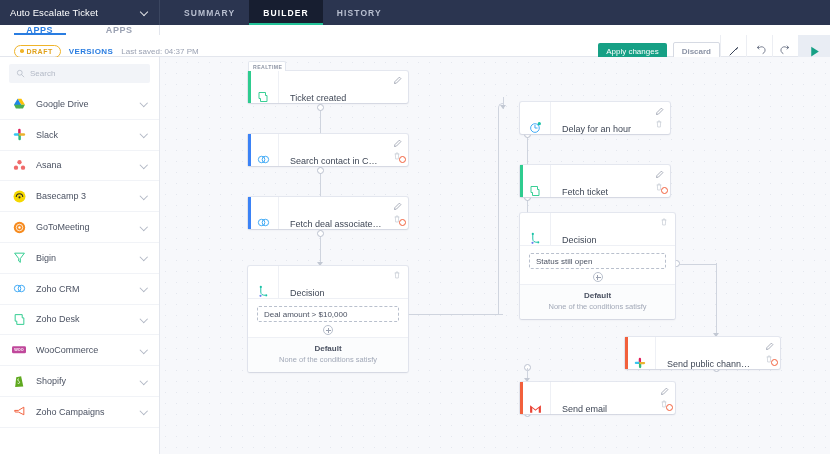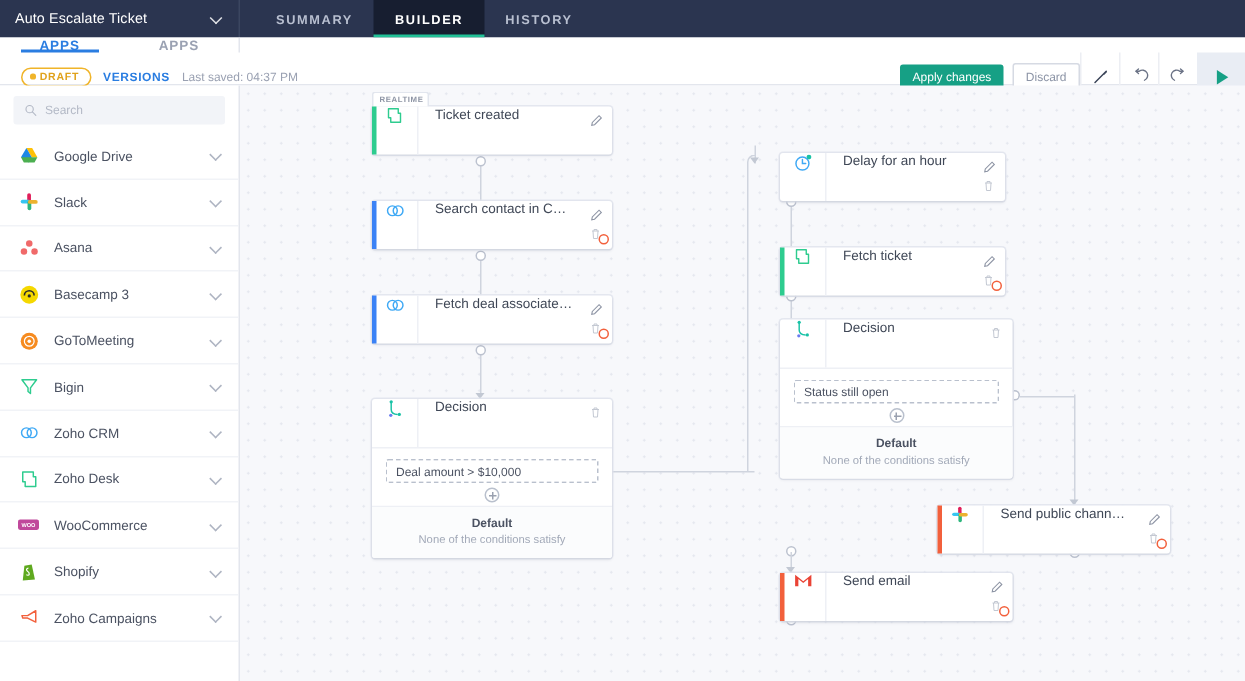--- a/index.html
+++ b/index.html
@@ -99,21 +99,21 @@
   .draft-dot{ width:3.5px; height:3.5px; border-radius:50%; background:#f0b429;}
   .versions-link{ color:#2a7de1; font-size:8px; font-weight:bold; letter-spacing:.4px; cursor:pointer;}
   .saved-text{ color:#9aa1b2; font-size:8px; }
   .actions{ display:flex; align-items:center; gap:0; margin-left:auto; }
   .btn-apply{
     background:#16a085; color:#ffffff; font-size:8px; border-radius:2px;
     padding:4px 8px; cursor:pointer; white-space:nowrap;
   }
   .btn-discard{
     border:1px solid #d6dae3; color:#8c94a6; font-size:8px; border-radius:2px;
-    padding:4px 8px; margin-left:6px; cursor:pointer; background:#fff;
+    padding:4px 8px; margin-left:6px; cursor:pointer; background:#fff;font-weight:bold;
   }
   .icon-btn{
     width:26px; height:32px; display:flex; align-items:center; justify-content:center;
     cursor:pointer; border-left:1px solid #eceef3;
   }
   .icon-btn:first-of-type{ margin-left:10px; }
   .play-btn{
     width:32px; height:32px; background:#e9edf4; display:flex;
     align-items:center; justify-content:center; cursor:pointer;
   }
@@ -147,21 +147,21 @@
     position:absolute; left:160px; top:57px; width:670px; height:397px;
     background-color:#f7f8fb;
     background-image: radial-gradient(#e4e7ee 0.7px, transparent 0.7px);
     background-size: 11px 11px;
     overflow:hidden;
   }
   .node{
     position:absolute; background:#ffffff; border-radius:2px;
     box-shadow:0 1px 2px rgba(40,50,80,.10), 0 0 0 1px rgba(226,230,238,.9);
   }
-  .node-head{ height:32px; display:flex; align-items:flex-start; position:relative; }
+  .node-head{ height:32px; display:flex; align-items:flex-end; position:relative; }
   .accent{ position:absolute; left:0; top:0; bottom:0; width:2.5px; }
   .node-ic{
     width:30px; display:flex; align-items:center; justify-content:center; flex:none;
   }
   .node-sep{ width:1px; height:32px; background:#eef0f5; flex:none; }
   .node-title{
     font-size:9px; color:#3f4756; padding-left:11px; flex:1;
     white-space:nowrap; overflow:hidden; text-overflow:ellipsis; padding-right:26px;
   }
   .node-tools{

